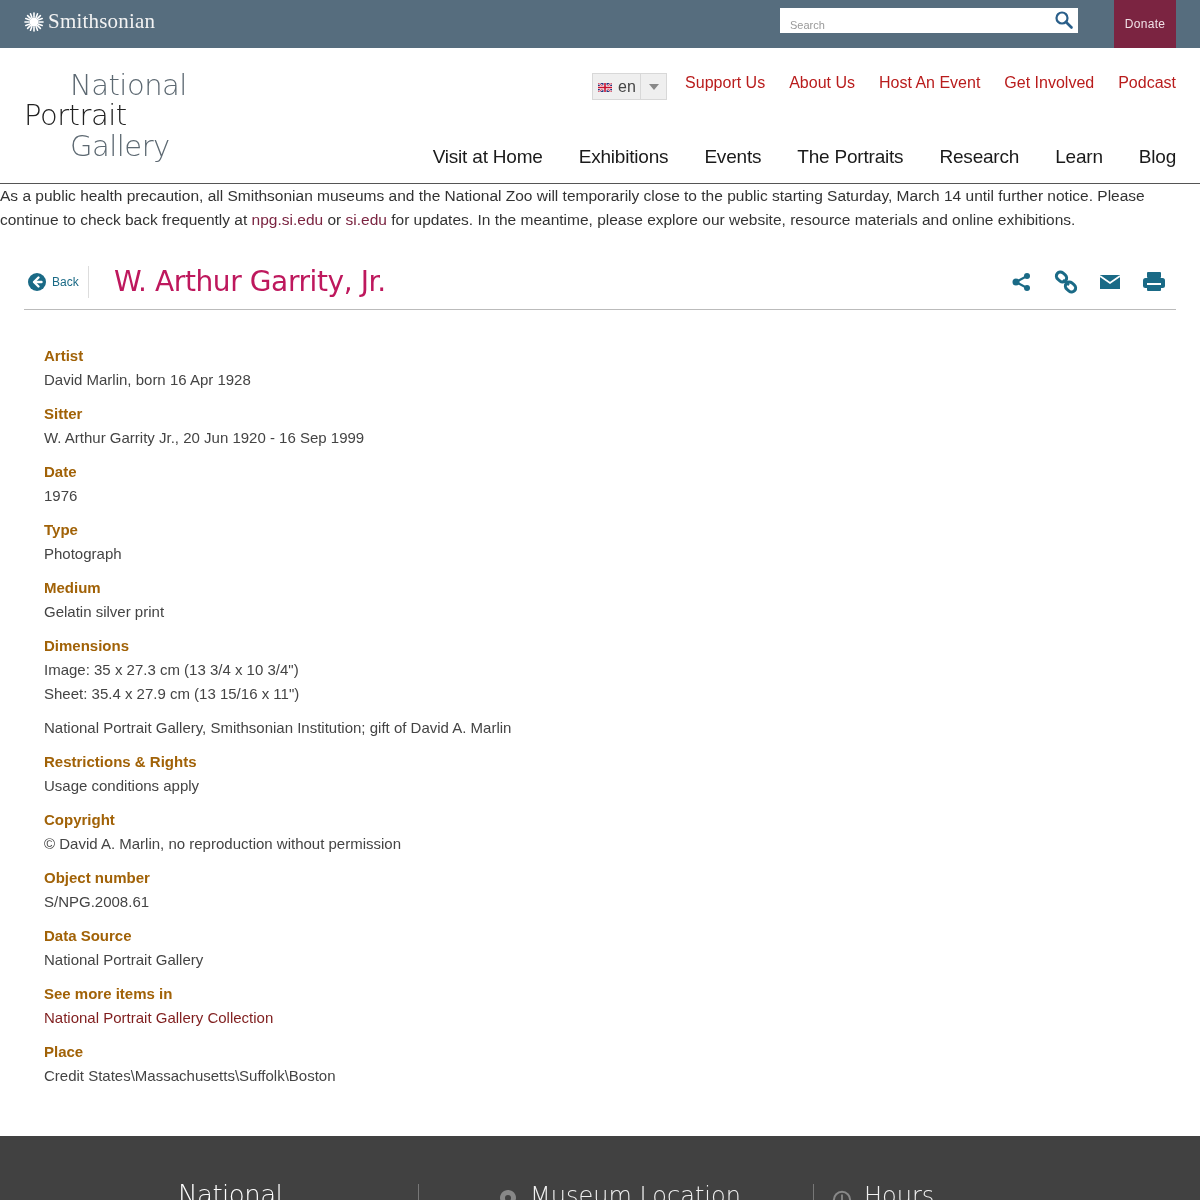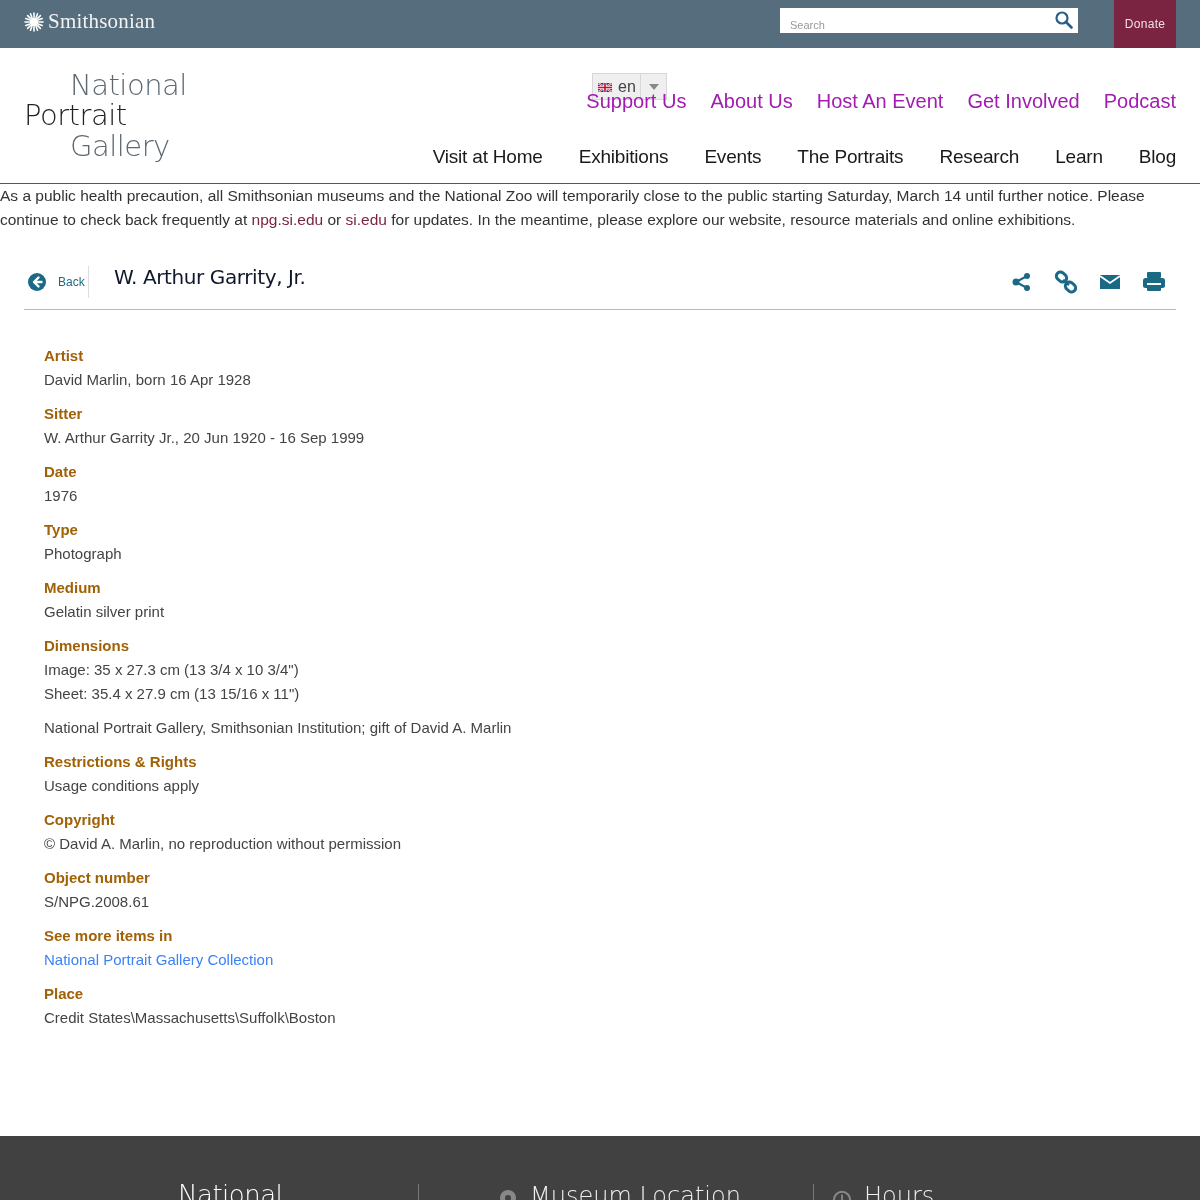--- a/index.html
+++ b/index.html
@@ -24,45 +24,45 @@
   .npg-logo .l2 { position: absolute; left: 0; top: 30px; color: #222; }
   .npg-logo .l3 { position: absolute; left: 46px; top: 61px; color: #5d6972; }
 
   .lang { position: absolute; left: 592px; top: 25px; width: 75px; height: 27px; background: #efefef; border: 1px solid #d8d8d8; display: flex; }
   .lang .cur { width: 48px; display: flex; align-items: center; padding-left: 5px; font-size: 16px; color: #444; border-right: 1px solid #d8d8d8; }
   .lang .flag { width: 14px; height: 9px; margin-right: 6px; margin-top: 2px; }
   .lang .arrow { flex: 1; display: flex; align-items: center; justify-content: center; }
   .lang .arrow span { width: 0; height: 0; border-left: 5px solid transparent; border-right: 5px solid transparent; border-top: 6px solid #888; }
 
   .util-nav { position: absolute; right: 24px; top: 26px; display: flex; gap: 24px; }
-  .util-nav a { font-size: 20px; color: #a21caf; text-decoration: none; margin-top: 16px; }
+  .util-nav a { font-size: 16px; color: #b91c1c; text-decoration: none; }
 
   .main-nav { position: absolute; right: 24px; top: 98px; display: flex; gap: 36px; }
   .main-nav a { font-size: 19px; color: #1a1a1a; text-decoration: none; font-weight: 500; letter-spacing: -0.2px; }
 
   
   .notice { position: absolute; left: 0; top: 184px; width: 1170px; font-size: 15.5px; line-height: 24px; color: #333; }
   .notice a { color: #7b2441; text-decoration: none; }
 
   
   .title-bar { position: absolute; left: 24px; top: 258px; width: 1152px; height: 52px; border-bottom: 1px solid #bbb; }
   .back-btn { position: absolute; left: 4px; top: 15px; display: flex; align-items: center; text-decoration: none; }
   .back-btn .circle { width: 18px; height: 18px; }
-  .back-btn .lbl { font-size: 12px; color: #1a6a86; margin-left: 12px; }
+  .back-btn .lbl { font-size: 12px; color: #1a6a86; margin-left: 6px; }
   .title-sep { position: absolute; left: 64px; top: 8px; width: 1px; height: 32px; background: #ddd; }
-  .page-title { position: absolute; left: 90px; top: 7px; font-family: "DejaVu Sans", sans-serif; font-size: 20px; font-weight: 400; color: #0f172a; letter-spacing: -0.4px; }
+  .page-title { position: absolute; left: 90px; top: 7px; font-family: "DejaVu Sans", sans-serif; font-size: 28px; font-weight: 400; color: #be185d; letter-spacing: -0.4px; }
   .actions { position: absolute; right: 0; top: 12px; display: flex; }
   .actions .act { width: 44px; height: 24px; display: flex; align-items: center; justify-content: center; }
 
   
   .details { position: absolute; left: 44px; top: 344px; width: 800px; }
   .field { margin-bottom: 10px; }
   .field .label { font-size: 15px; font-weight: bold; color: #a16207; line-height: 24px; }
   .field .value { font-size: 15px; color: #444; line-height: 24px; }
-  .field .value a { color: #3b82f6; text-decoration: none; }
+  .field .value a { color: #7f1d1d; text-decoration: none; }
 
   
   .footer { position: absolute; left: 0; top: 1136px; width: 1200px; height: 64px; background: #414141; overflow: hidden; }
   .footer .f-logo { position: absolute; left: 178px; top: 44px; color: #fff; font-family: "DejaVu Sans", sans-serif; font-size: 26px; font-weight: 300; letter-spacing: -0.5px; }
   .footer .f-sep1 { position: absolute; left: 418px; top: 48px; width: 1px; height: 30px; background: #777; }
   .footer .f-sep2 { position: absolute; left: 813px; top: 48px; width: 1px; height: 30px; background: #777; }
   .footer .f-loc { position: absolute; left: 498px; top: 46px; display: flex; align-items: flex-start; color: #f0f0f0; font-size: 24px; font-weight: 300; font-family: "DejaVu Sans", sans-serif; }
   .footer .f-hours { position: absolute; left: 832px; top: 46px; display: flex; align-items: flex-start; color: #f0f0f0; font-size: 24px; font-weight: 300; font-family: "DejaVu Sans", sans-serif; }
   .footer .ic { width: 20px; height: 22px; margin-right: 12px; margin-top: 7px; }
 </style>
@@ -237,20 +237,24 @@
   </div>
   <div class="field">
     <div class="label">Copyright</div>
     <div class="value">© David A. Marlin, no reproduction without permission</div>
   </div>
   <div class="field">
     <div class="label">Object number</div>
     <div class="value">S/NPG.2008.61</div>
   </div>
   <div class="field">
+    <div class="label">Data Source</div>
+    <div class="value">National Portrait Gallery</div>
+  </div>
+  <div class="field">
     <div class="label">See more items in</div>
     <div class="value"><a>National Portrait Gallery Collection</a></div>
   </div>
   <div class="field">
     <div class="label">Place</div>
     <div class="value">Credit States\Massachusetts\Suffolk\Boston</div>
   </div>
 </div>
 
 <div class="footer">

